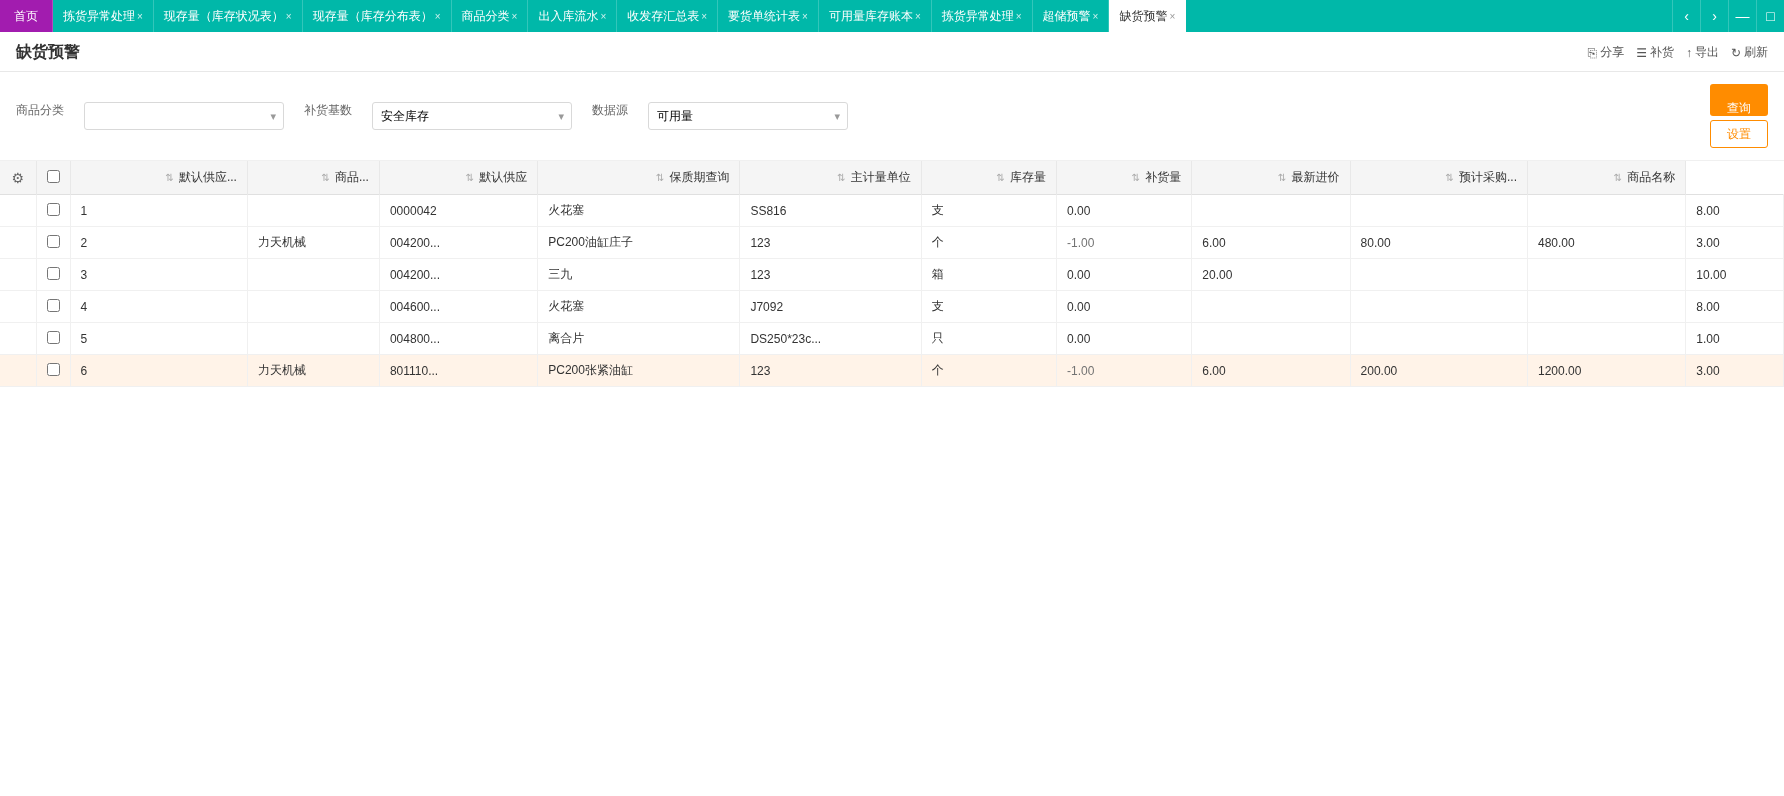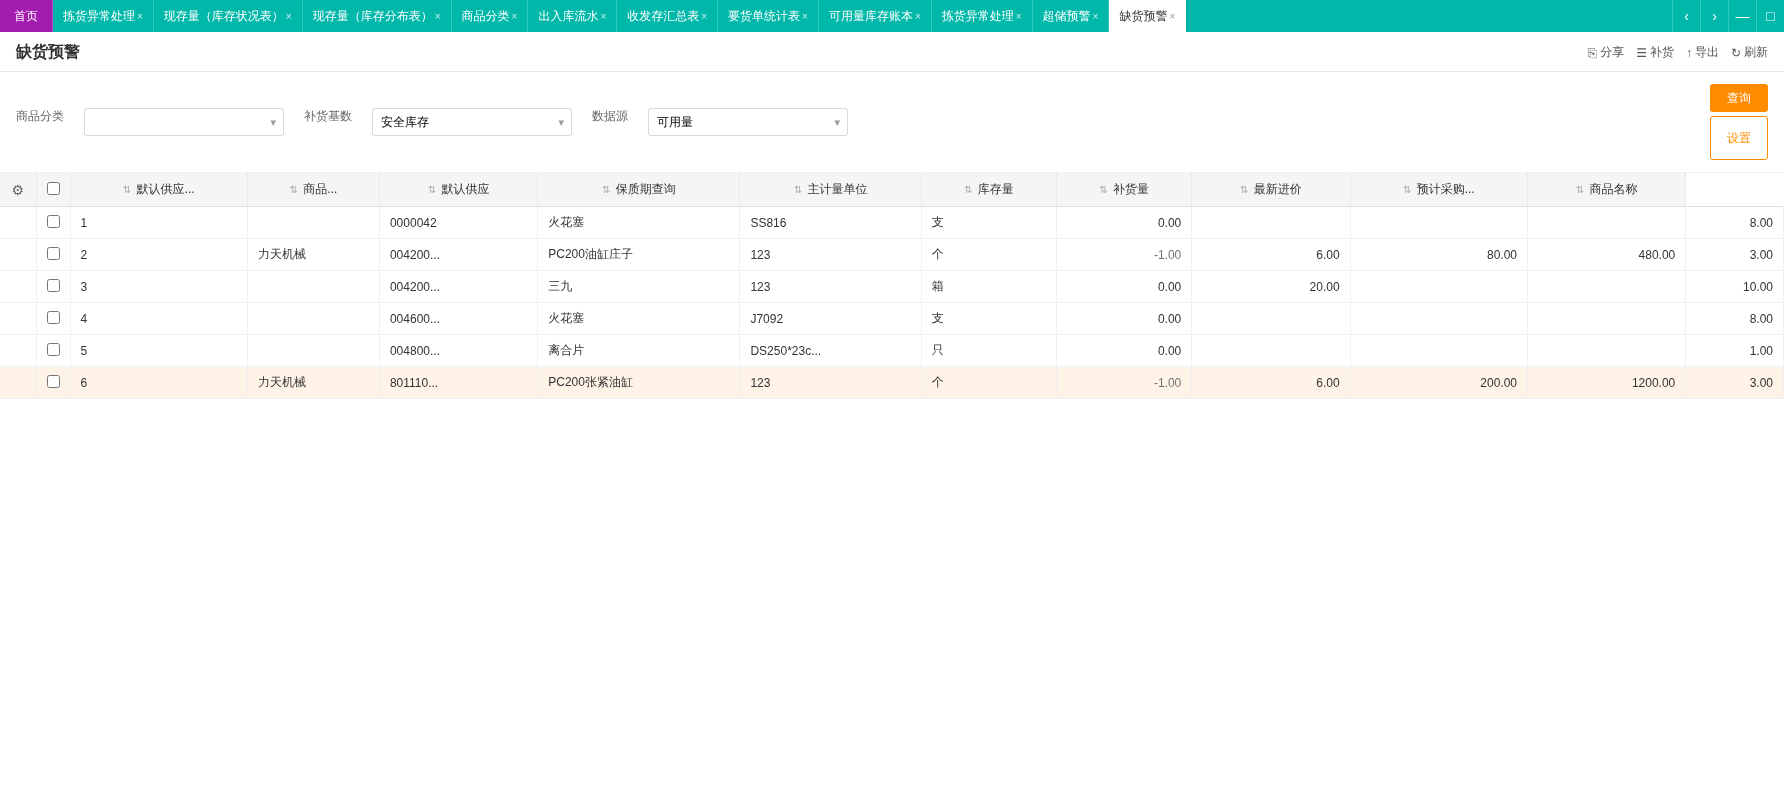--- a/index.html
+++ b/index.html
@@ -146,53 +146,53 @@
       margin-left: auto;
       display: flex;
       flex-direction: column;
       gap: 4px;
     }
     .btn-query {
       background: #ff8c00;
       color: #fff;
       border: none;
       border-radius: 3px;
-      padding: 4px 16px;
-      font-size: 12px;
-      cursor: pointer;
-      height: 28px;
+      padding: 16px 16px;
+      font-size: 12px;
+      cursor: pointer;
+      height: 16px;
     }
     .btn-settings {
       background: #fff;
       color: #ff8c00;
       border: 1px solid #ff8c00;
       border-radius: 3px;
       padding: 4px 16px;
       font-size: 12px;
       cursor: pointer;
-      height: 44px;
+      height: 28px;
     }
 
     
     .table-wrapper {
       padding: 0 0;
       overflow-x: auto;
     }
     table {
       width: 100%;
       border-collapse: collapse;
       font-size: 12px;
     }
     thead tr {
       background: #f5f5f5;
       border-bottom: 1px solid #e0e0e0;
     }
     thead th {
       padding: 8px 10px;
-      text-align: center;
+      text-align: right;
       color: #333;
       font-weight: normal;
       white-space: nowrap;
       border-right: 1px solid #e8e8e8;
       position: relative;
     }
     thead th .sort-icon {
       color: #aaa;
       font-size: 10px;
       margin-right: 2px;
@@ -201,21 +201,21 @@
       border-bottom: 1px solid #f0f0f0;
     }
     tbody tr.highlighted { background: #fff3e8; }
     tbody td {
       padding: 7px 10px;
       color: #333;
       white-space: nowrap;
       border-right: 1px solid #f0f0f0;
     }
     .td-center { text-align: center; }
-    .td-right { text-align: right; margin-left: 16px; }
+    .td-right { text-align: left; margin-left: 16px; }
     .col-check { width: 30px; text-align: center; }
     .col-gear { width: 36px; text-align: center; }
     .negative { color: #737373; }
 
     .gear-icon {
       font-size: 14px;
       color: #666;
       cursor: pointer;
     }
 

